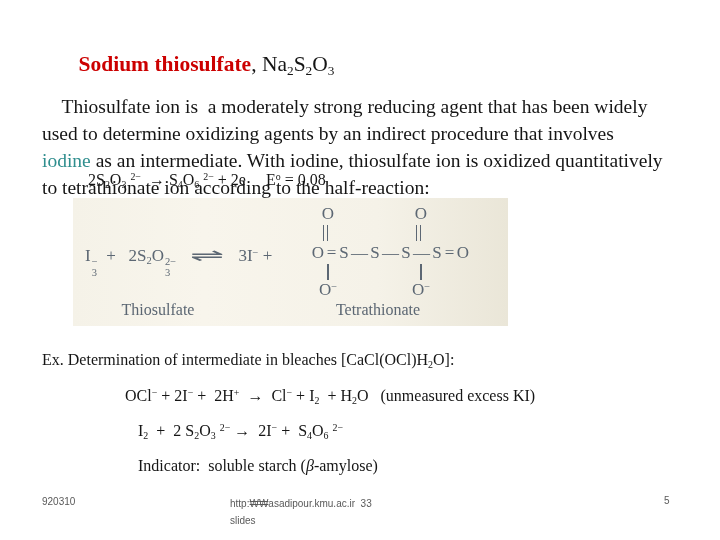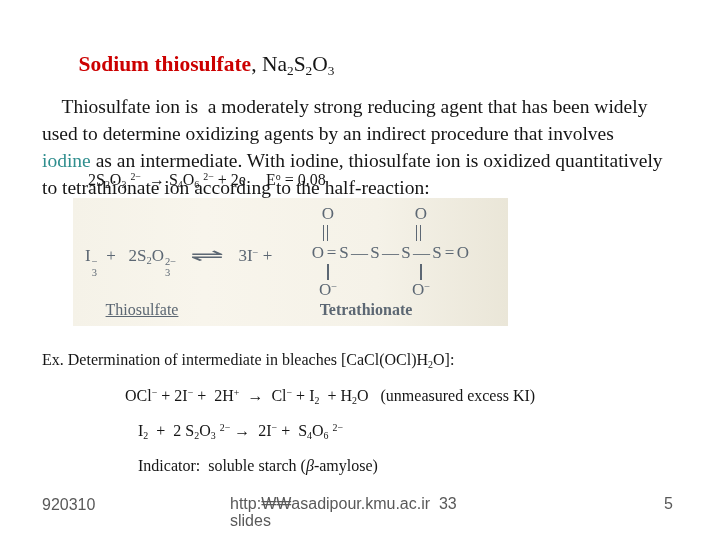--- a/index.html
+++ b/index.html
@@ -37,21 +37,21 @@
   .fig-formula{left:12px;top:44px;line-height:22px;}
   .chain{left:222px;top:44px;line-height:22px;margin-left:16px;}
   .chain span{display:inline-block;text-align:center;}
   .c-o{width:14px;} .c-d{width:13px;} .c-s{width:12px;} .c-b{width:19px;}
   .otop{top:6px;width:14px;text-align:center;}
   .obot{top:82px;width:24px;text-align:center;}
   .dbond{top:27px;width:5px;height:16px;border-left:1.5px solid #5c6773;border-right:1.5px solid #5c6773;box-sizing:border-box;}
   .sbond{top:66px;width:2px;height:16px;background:#5c6773;}
   .fig-label{top:103px;width:130px;text-align:center;font-size:16px;}
   
-  .footer{font-family:"Liberation Sans","DejaVu Sans",sans-serif;font-size:16px;color:#595959;}
+  .footer{font-family:"Liberation Sans","DejaVu Sans",sans-serif;font-size:10px;color:#595959;}
   .footer-date{left:42px;top:496px;}
   .footer-center{left:230px;top:495px;width:260px;text-align:left;line-height:17px;white-space:pre-wrap;}
   .footer-page{left:664px;top:495px;}
 </style>
 </head>
 <body>
 
 <div class="slide">
 
   <div class="abs title-line">
@@ -79,22 +79,22 @@
     <div class="fig-abs dbond" style="left:250px;"></div>
     <div class="fig-abs dbond" style="left:343px;"></div>
 
     
     <div class="fig-abs sbond" style="left:254px;"></div>
     <div class="fig-abs sbond" style="left:347px;"></div>
     <div class="fig-abs obot" style="left:243px;"><span>O</span><span class="sp">−</span></div>
     <div class="fig-abs obot" style="left:336px;"><span>O</span><span class="sp">−</span></div>
 
     
-    <div class="fig-abs fig-label" style="left:4px;text-decoration:underline;">Thiosulfate</div>
-    <div class="fig-abs fig-label" style="left:228px;font-weight:bold;">Tetrathionate</div>
+    <div class="fig-abs fig-label" style="left:20px;">Thiosulfate</div>
+    <div class="fig-abs fig-label" style="left:240px;">Tetrathionate</div>
   </div>
 
   <div class="abs eqline ex-line"><span>Ex. Determination of intermediate in bleaches [CaCl(OCl)H</span><span class="sb">2</span><span>O]:</span></div>
   <div class="abs eqline eq1"><span>OCl</span><span class="sp">−</span><span> + 2I</span><span class="sp">−</span><span> +  2H</span><span class="sp">+</span><span>  →  Cl</span><span class="sp">−</span><span> + I</span><span class="sb">2</span><span>  + H</span><span class="sb">2</span><span>O   (unmeasured excess KI)</span></div>
   <div class="abs eqline eq2"><span>I</span><span class="sb">2</span><span>  +  2 S</span><span class="sb">2</span><span>O</span><span class="sb">3</span><span> </span><span class="sp">2−</span><span> →  2I</span><span class="sp">−</span><span> +  S</span><span class="sb">4</span><span>O</span><span class="sb">6</span><span> </span><span class="sp">2−</span></div>
   <div class="abs eqline indicator"><span>Indicator:  soluble starch (</span><span class="it">β</span><span>-amylose)</span></div>
 
   <div class="abs footer footer-date">920310</div>
   <div class="abs footer footer-center"><span>http:₩₩asadipour.kmu.ac.ir  33</span><br><span>slides</span></div>
   <div class="abs footer footer-page">5</div>

